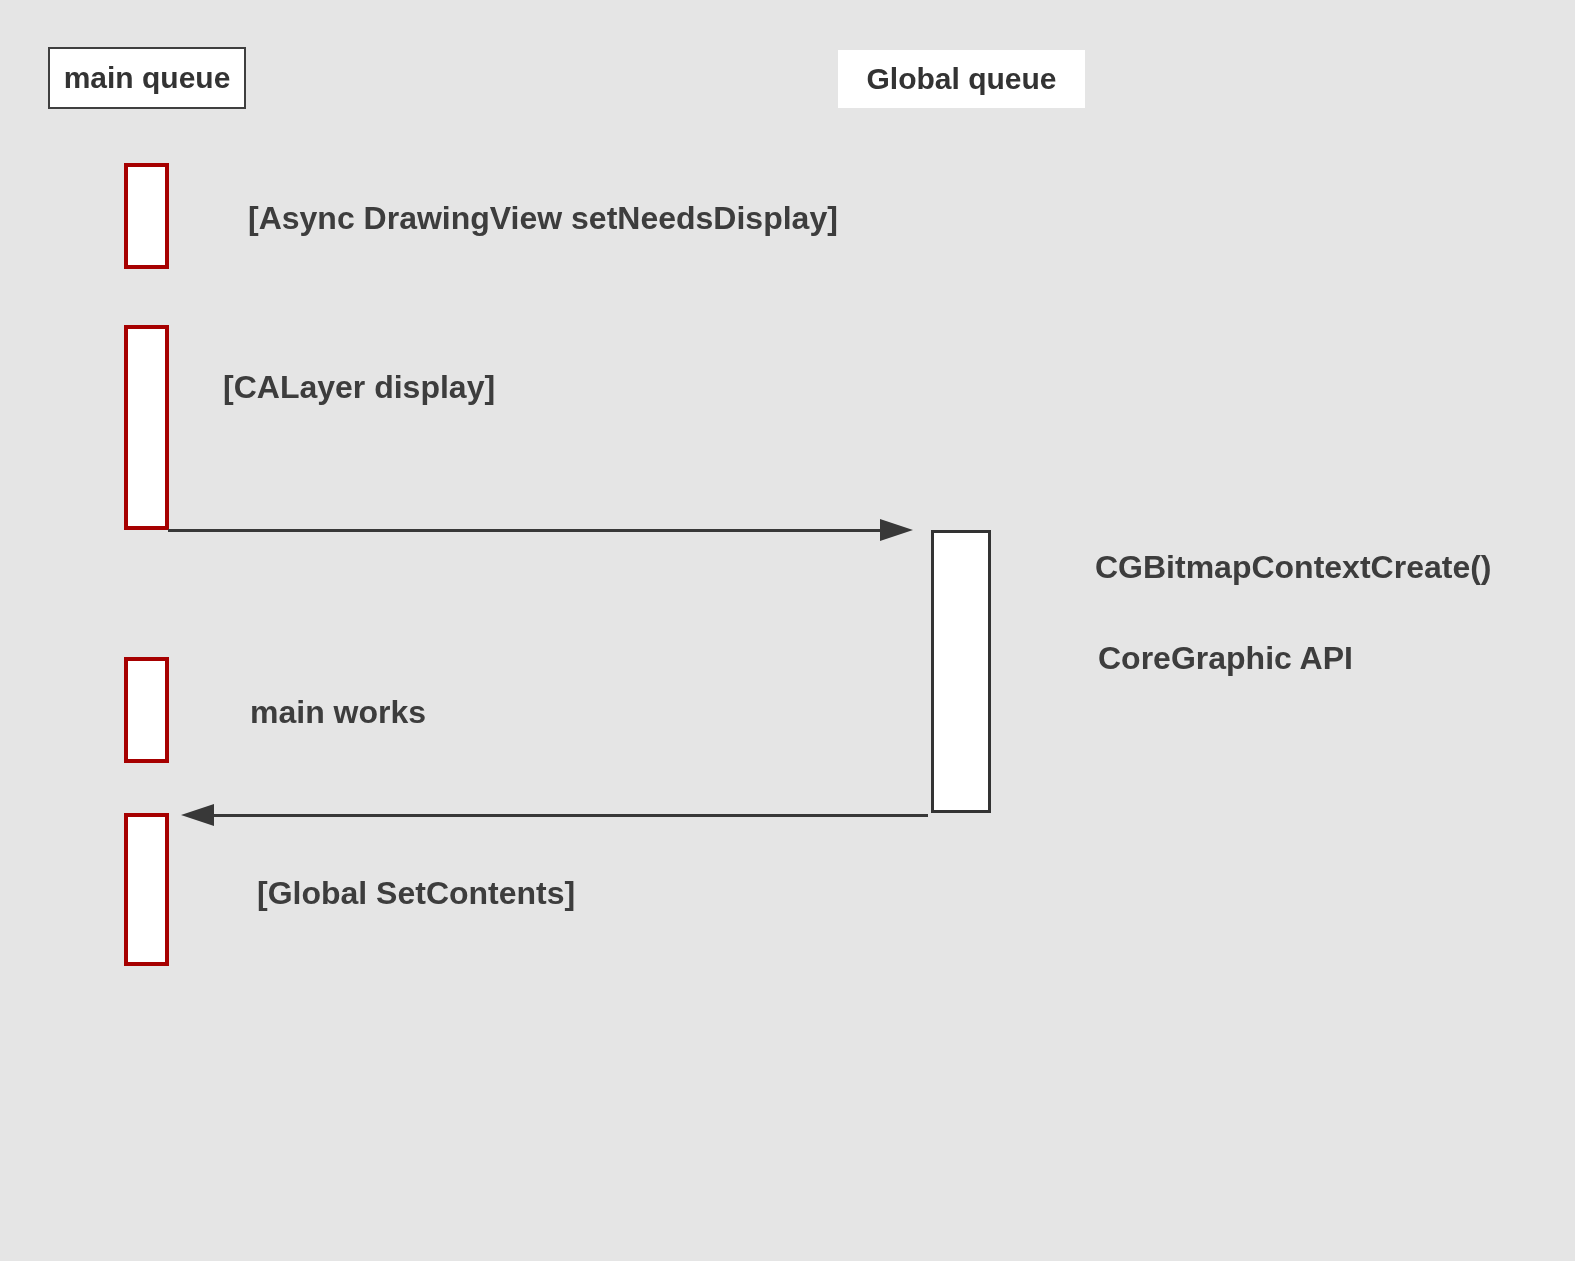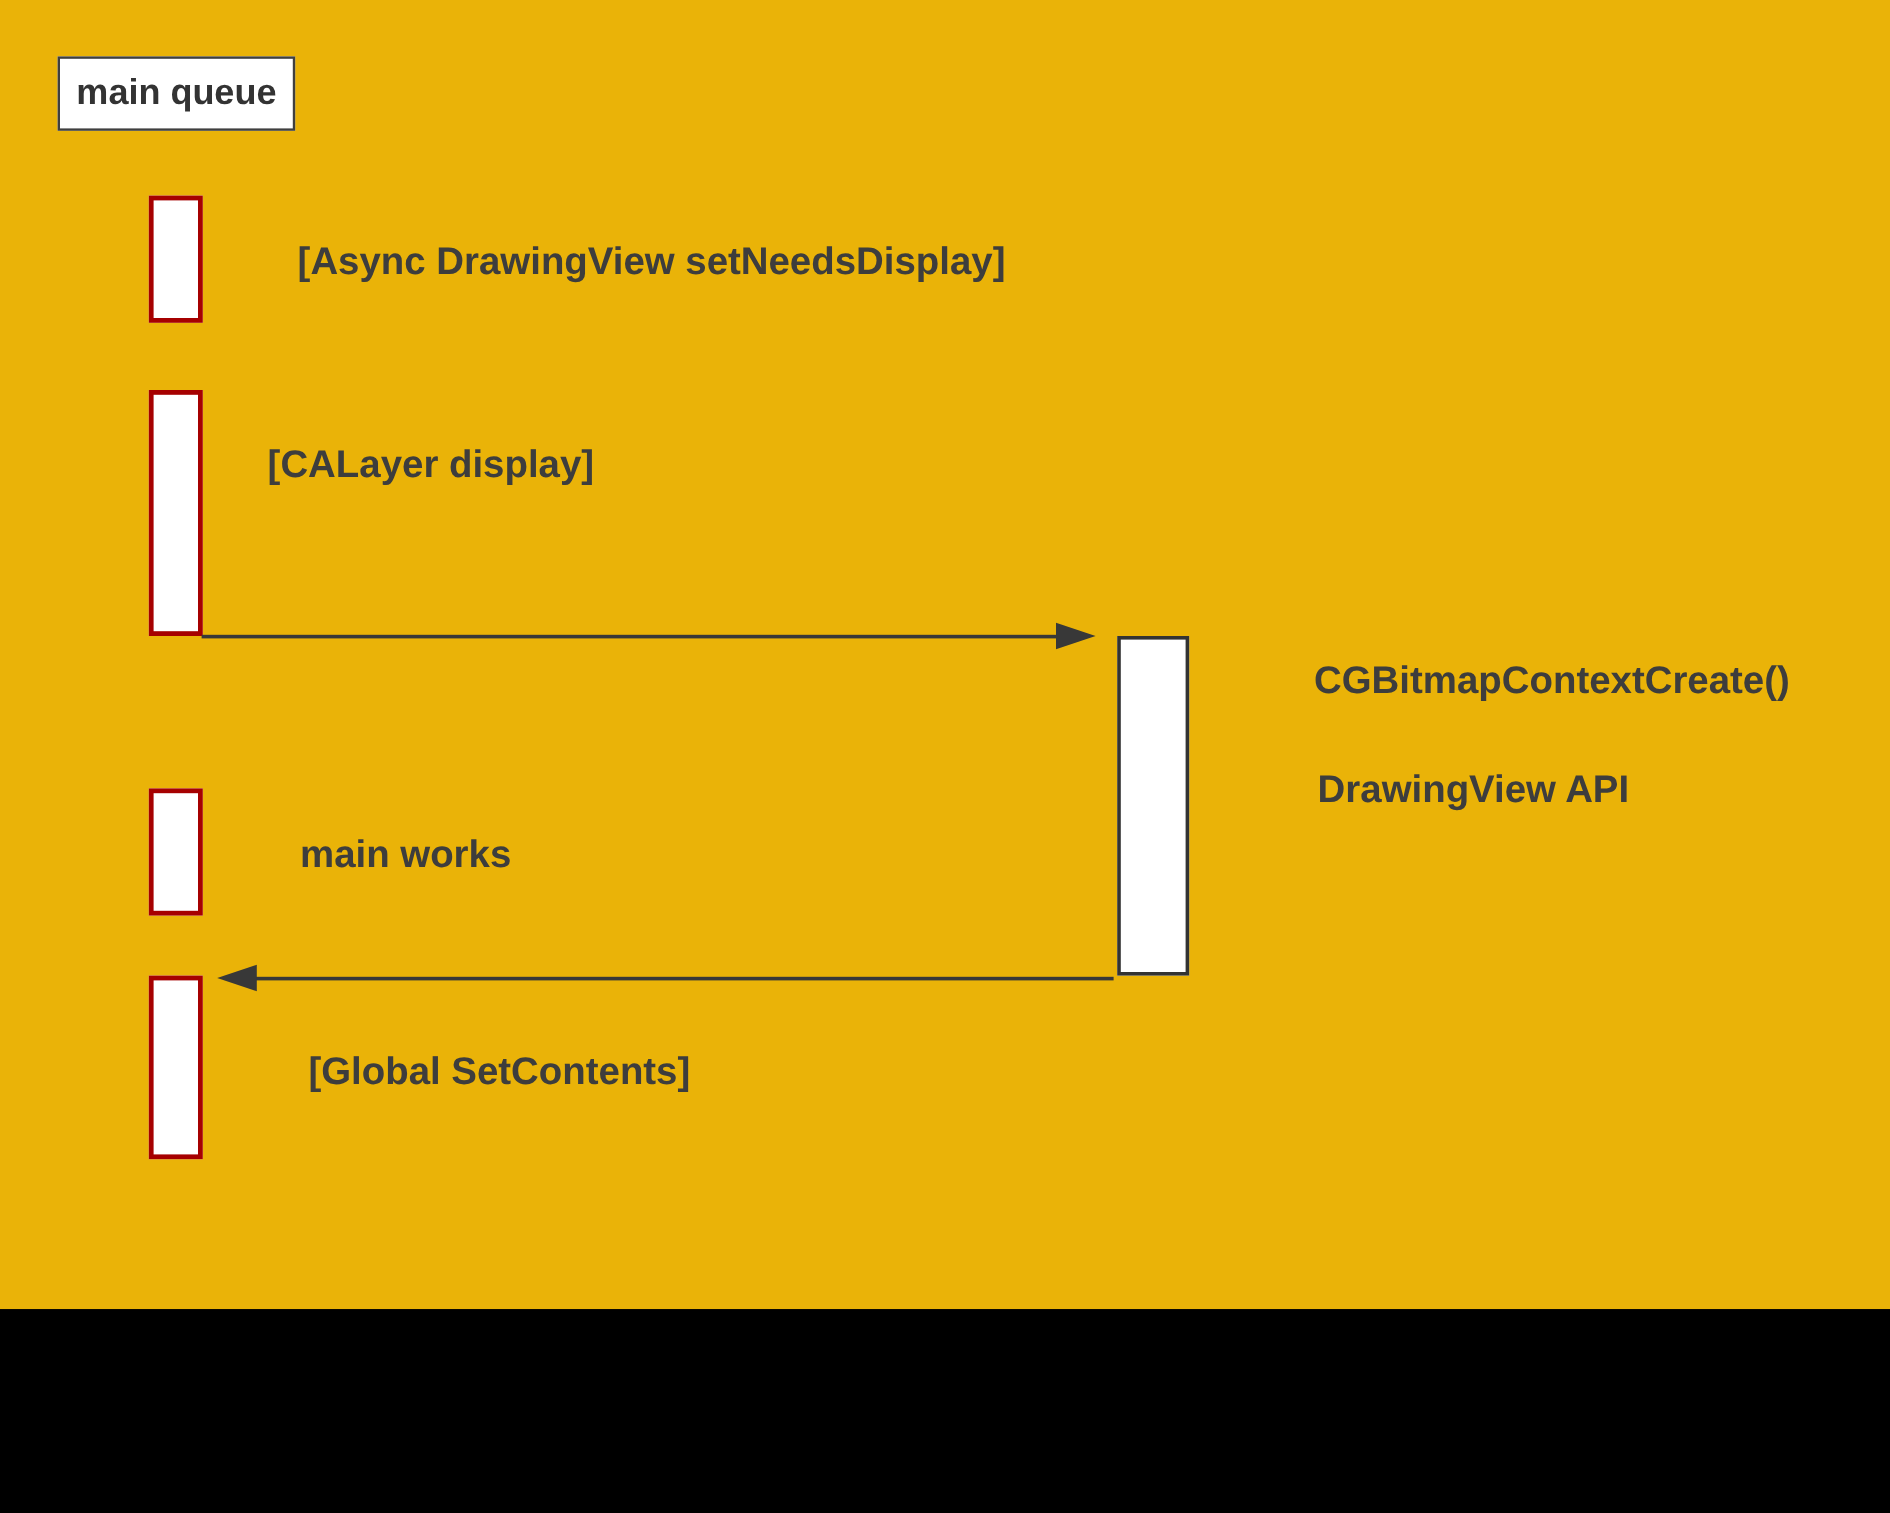--- a/index.html
+++ b/index.html
@@ -3,22 +3,22 @@
 <meta charset="utf-8">
 <style>
   html, body {
     margin: 0;
     padding: 0;
     background: #000000;
   }
   .canvas {
     position: relative;
     width: 1575px;
-    height: 1091px;
-    background: #eab308;
+    height: 1261px;
+    background: #e5e5e5;
     overflow: hidden;
     font-family: "Liberation Sans", "DejaVu Sans", sans-serif;
   }
   .actor-box {
     position: absolute;
     background: #ffffff;
     display: flex;
     align-items: center;
     justify-content: center;
     font-size: 30px;
@@ -90,35 +90,38 @@
   .lbl-8 { left: 1102px; top: 762px; }
 </style>
 </head>
 <body>
 
 <div class="canvas">
 
   <div class="actor-box actor-main">
     <span>main queue</span>
   </div>
+  <div class="actor-box actor-global">
+    <span>Global queue</span>
+  </div>
 
   <div class="bar bar-main bar-m1"></div>
   <div class="bar bar-main bar-m2"></div>
   <div class="bar bar-main bar-m3"></div>
   <div class="bar bar-main bar-m4"></div>
 
   <div class="bar bar-global"></div>
 
   <div class="arrow-line arrow-line-request"></div>
   <div class="arrow-head arrow-head-right"></div>
 
   <div class="arrow-line arrow-line-return"></div>
   <div class="arrow-head arrow-head-left"></div>
 
   <div class="diagram-label lbl-1">[Async DrawingView setNeedsDisplay]</div>
   <div class="diagram-label lbl-2">[CALayer display]</div>
   <div class="diagram-label lbl-4">main works</div>
   <div class="diagram-label lbl-5">[Global SetContents]</div>
 
   <div class="diagram-label lbl-6">CGBitmapContextCreate()</div>
-  <div class="diagram-label lbl-7">DrawingView API</div>
+  <div class="diagram-label lbl-7">CoreGraphic API</div>
 
 </div>
 
 </body></html>

